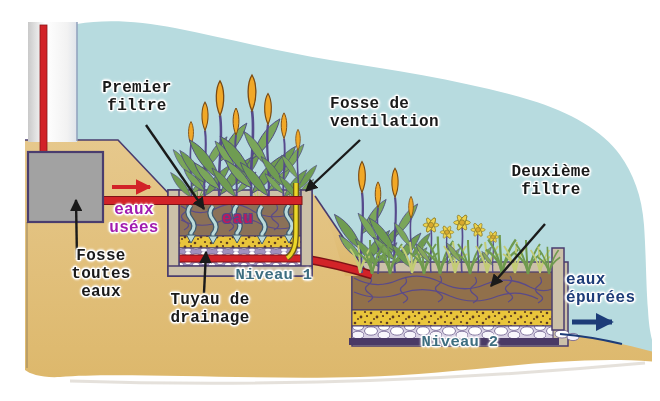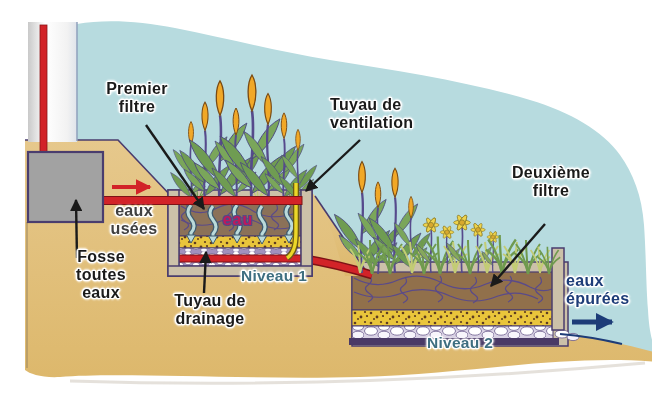--- a/index.html
+++ b/index.html
@@ -1,23 +1,23 @@
 <!DOCTYPE html>
 <html><head>
 <meta charset="utf-8">
 <style>
   html,body{margin:0;padding:0;background:#ffffff;}
   #stage{position:relative;width:652px;height:401px;background:#ffffff;overflow:hidden;
-         font-family:Liberation Sans, sans-serif;}
+         font-family:Liberation Mono, monospace;}
   #art{position:absolute;left:0;top:0;z-index:1;}
   .lbl{position:absolute;z-index:2;font-weight:700;font-size:16px;line-height:1.12;
        color:#1a1a1a;letter-spacing:.3px;text-align:center;
        text-shadow:-1px -1px 0 #fff,1px -1px 0 #fff,-1px 1px 0 #fff,1px 1px 0 #fff,
                    0 2px 2px #fff,0 -2px 2px #fff,2px 0 2px #fff,-2px 0 2px #fff;}
-  .red{color:#404040;}
+  .red{color:#a21caf;}
   .navy{color:#1d3c78;}
   .niveau{color:#3e6e80;font-size:15.5px;}
   .eau{color:#be185d;font-size:16px;letter-spacing:1px;
        text-shadow:-1px -1px 0 #524a86,1px -1px 0 #524a86,-1px 1px 0 #524a86,1px 1px 0 #524a86;}
   .left{text-align:left;}
 </style>
 </head>
 <body>
 
 <div id="stage">
@@ -238,21 +238,21 @@
   <g stroke="#1a1a1a" stroke-width="2.4" fill="none">
     <line x1="146" y1="125" x2="204" y2="209" marker-end="url(#ahB)"></line>
     <line x1="360" y1="140" x2="306" y2="191" marker-end="url(#ahB)"></line>
     <line x1="545" y1="224" x2="491" y2="286" marker-end="url(#ahB)"></line>
     <line x1="77" y1="258" x2="76" y2="200" marker-end="url(#ahB)"></line>
     <line x1="204" y1="293" x2="206" y2="252" marker-end="url(#ahB)"></line>
   </g>
 </svg>
 
 <div class="lbl" style="left:98px;top:80px;width:78px;">Premier filtre</div>
-<div class="lbl left" style="left:330px;top:96px;width:100px;">Tuyau de ventilation</div>
+<div class="lbl left" style="left:330px;top:96px;width:100px;">Fosse de ventilation</div>
 <div class="lbl" style="left:505px;top:164px;width:92px;">Deuxième filtre</div>
 <div class="lbl" style="left:45px;top:248px;width:64px;margin-left:24px;">Fosse toutes eaux</div>
 <div class="lbl red" style="left:104px;top:202px;width:60px;">eaux usées</div>
 <div class="lbl eau" style="left:213px;top:211px;width:50px;">eau</div>
 <div class="lbl niveau" style="left:192px;top:267px;width:84px;margin-left:40px;">Niveau 1</div>
 <div class="lbl" style="left:165px;top:292px;width:90px;">Tuyau de drainage</div>
 <div class="lbl niveau" style="left:418px;top:334px;width:84px;">Niveau 2</div>
 <div class="lbl navy left" style="left:566px;top:272px;width:80px;">eaux épurées</div>
 
 </div>

